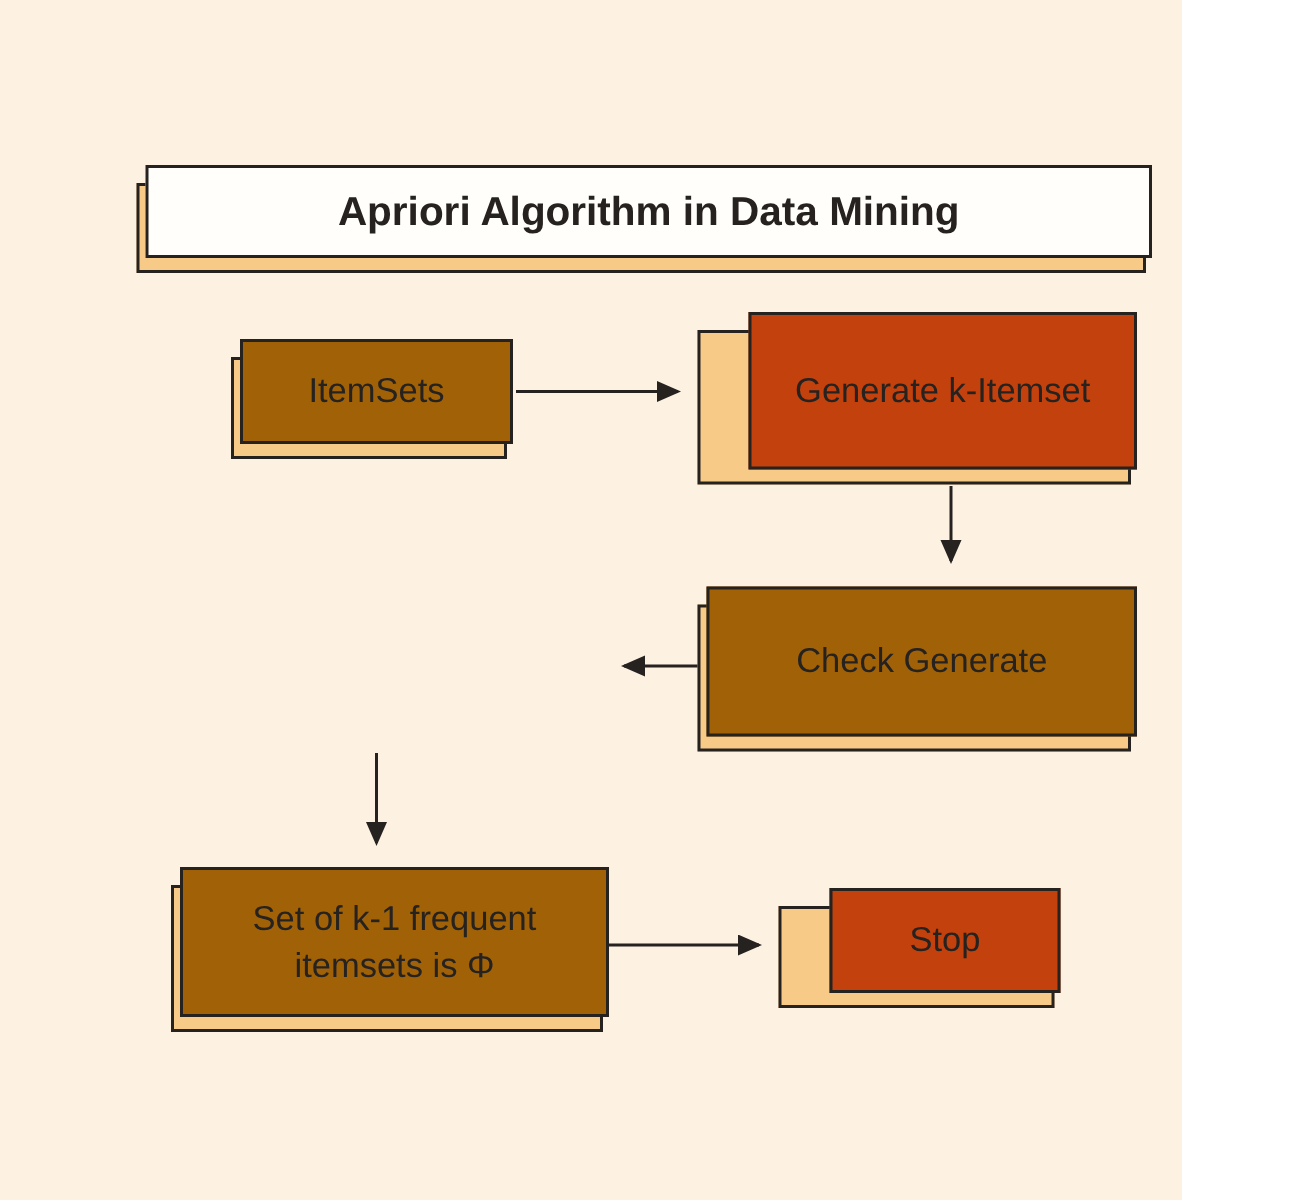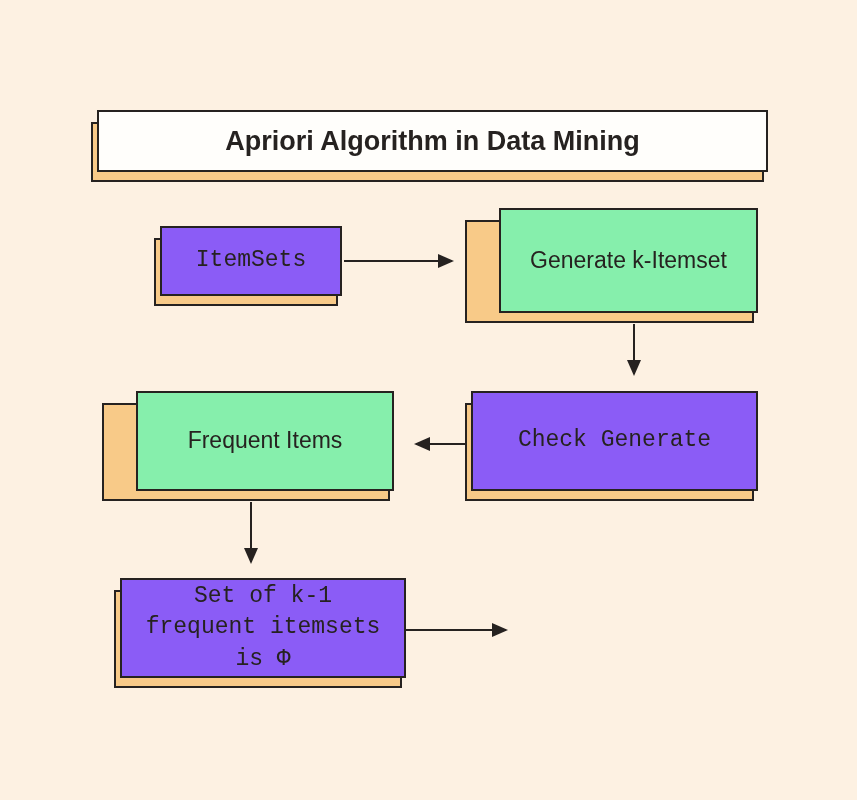--- a/index.html
+++ b/index.html
@@ -1,18 +1,18 @@
 <!DOCTYPE html>
 <html><head>
 <meta charset="utf-8">
 <style>
   html,body { margin:0; padding:0; }
   .canvas {
     position: relative;
-    width: 857px;
+    width: 788px;
     height: 800px;
     background: #fdf1e2;
     font-family: "Liberation Sans", sans-serif;
     overflow: hidden;
     color: #262220;
   }
   .node { position: absolute; }
   .node .shadow {
     position: absolute;
     left: -6px;
@@ -30,22 +30,22 @@
     box-sizing: border-box;
     display: flex;
     align-items: center;
     justify-content: center;
     text-align: center;
     font-size: 23px;
     line-height: 1.35;
     padding: 0 16px;
   }
   .fill-white    { background: #fffefb; }
-  .fill-lavender { background: #8b5cf6; font-family: Liberation Mono, monospace; }
-  .fill-pink     { background: #86efac; margin-left: 28px; }
+  .fill-lavender { background: #a16207; }
+  .fill-pink     { background: #c2410c; margin-left: 28px; }
 
   .node-title   { left: 97px;  top: 110px; width: 671px; height: 62px; }
   .node-title .face { font-weight: bold; font-size: 27px; }
 
   .node-itemsets { left: 160px; top: 226px; width: 182px; height: 70px; }
   .node-generate { left: 471px; top: 208px; width: 287px; height: 105px; }
   .node-check    { left: 471px; top: 391px; width: 287px; height: 100px; }
   .node-frequent { left: 108px; top: 391px; width: 286px; height: 100px; }
   .node-set      { left: 108px; top: 578px; width: 286px; height: 100px; margin-left: 12px; }
   .node-stop     { left: 525px; top: 592px; width: 182px; height: 70px; }
@@ -89,24 +89,24 @@
   <div class="node node-generate">
     <div class="shadow"></div>
     <div class="face fill-pink">Generate k-Itemset</div>
   </div>
 
   <div class="node node-check">
     <div class="shadow"></div>
     <div class="face fill-lavender">Check Generate</div>
   </div>
 
-  <div class="node node-frequent">
-    <div class="shadow"></div>
-    <div class="face fill-pink">Frequent Items</div>
-  </div>
 
   <div class="node node-set">
     <div class="shadow"></div>
     <div class="face fill-lavender">Set of k-1 frequent itemsets is Φ</div>
   </div>
 
+  <div class="node node-stop">
+    <div class="shadow"></div>
+    <div class="face fill-pink">Stop</div>
+  </div>
 
 </div>
 
 </body></html>

